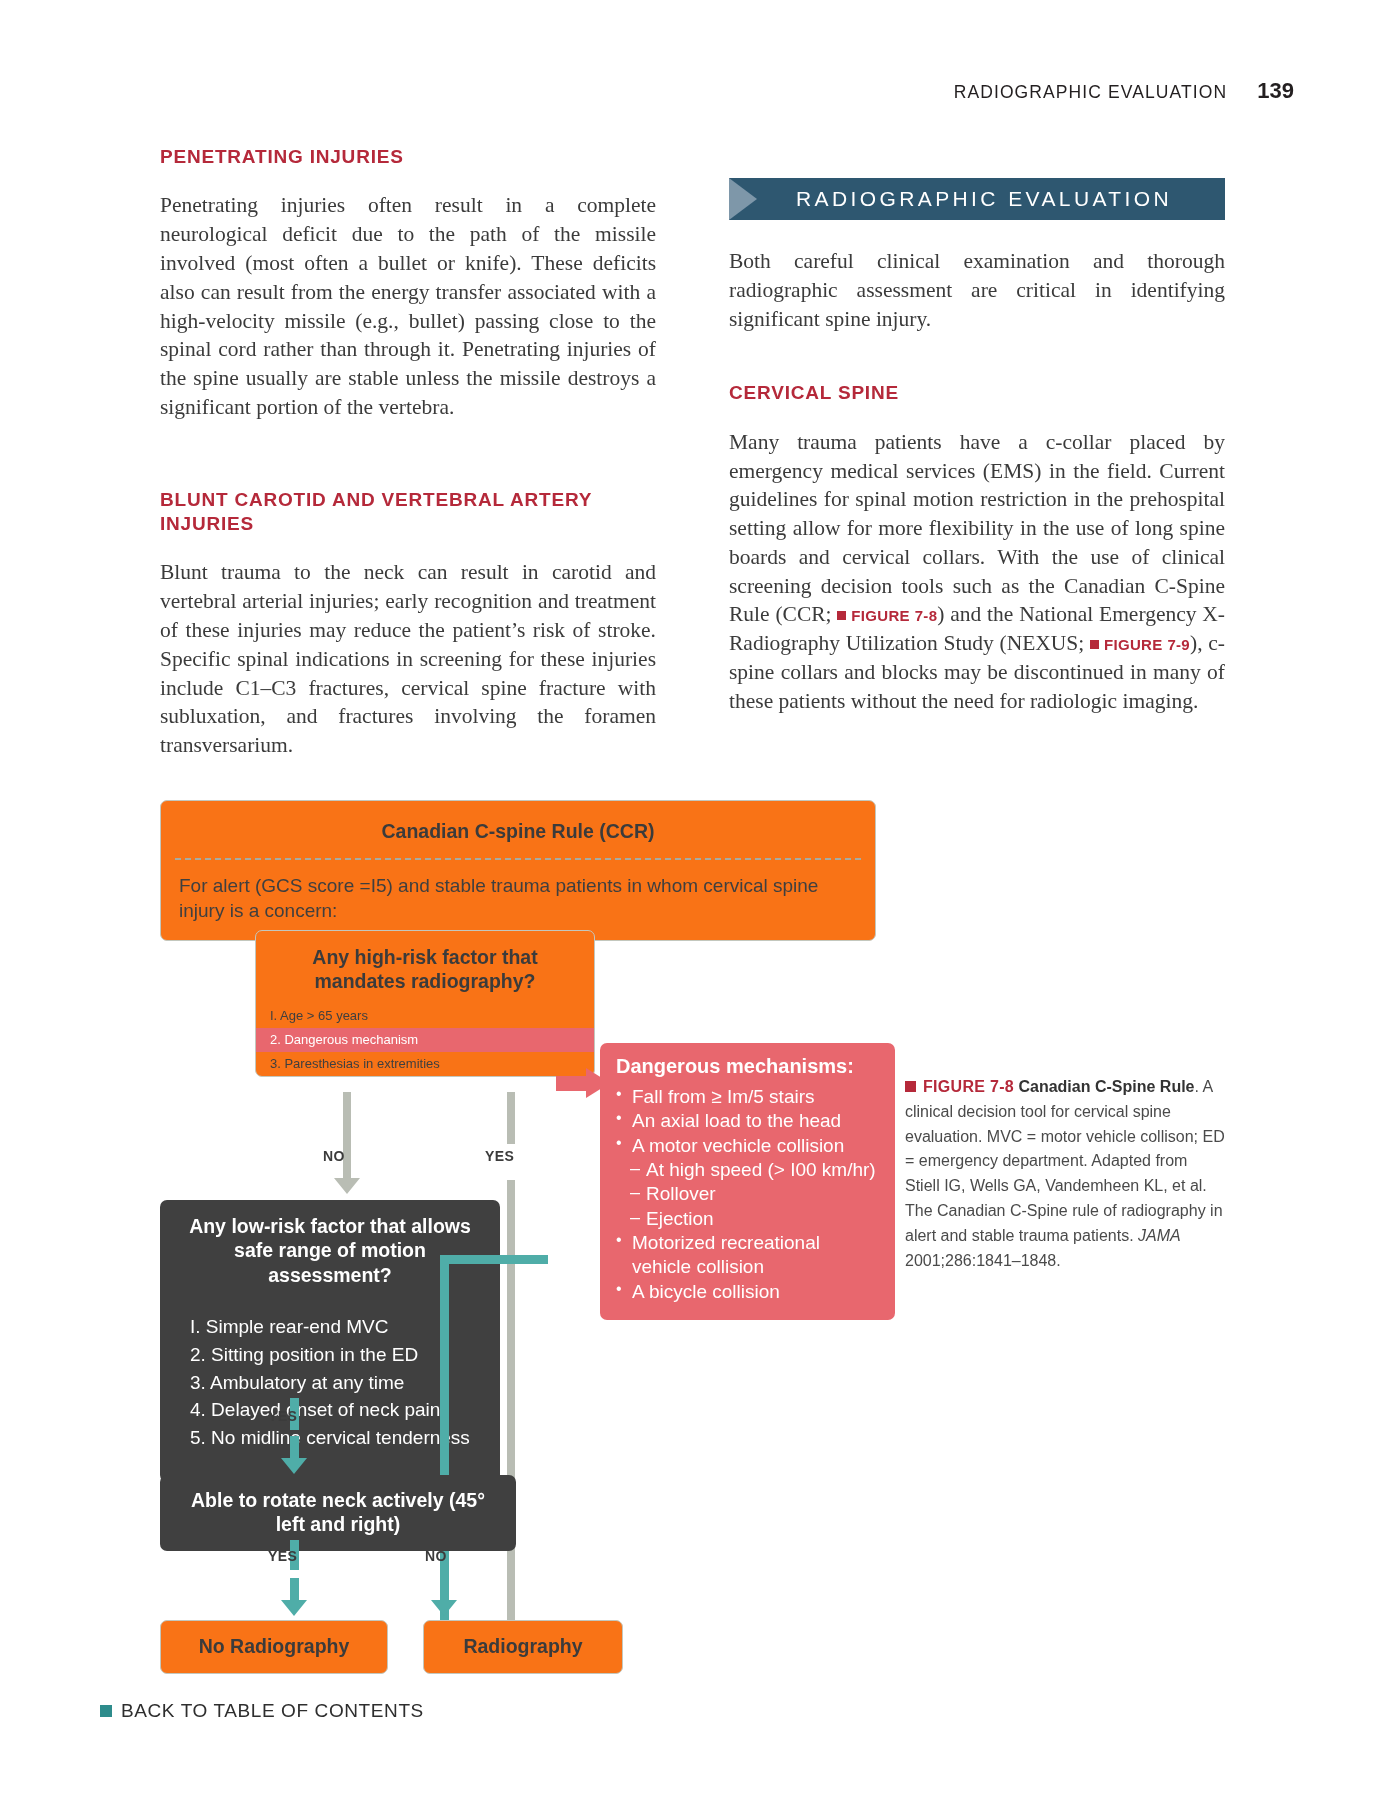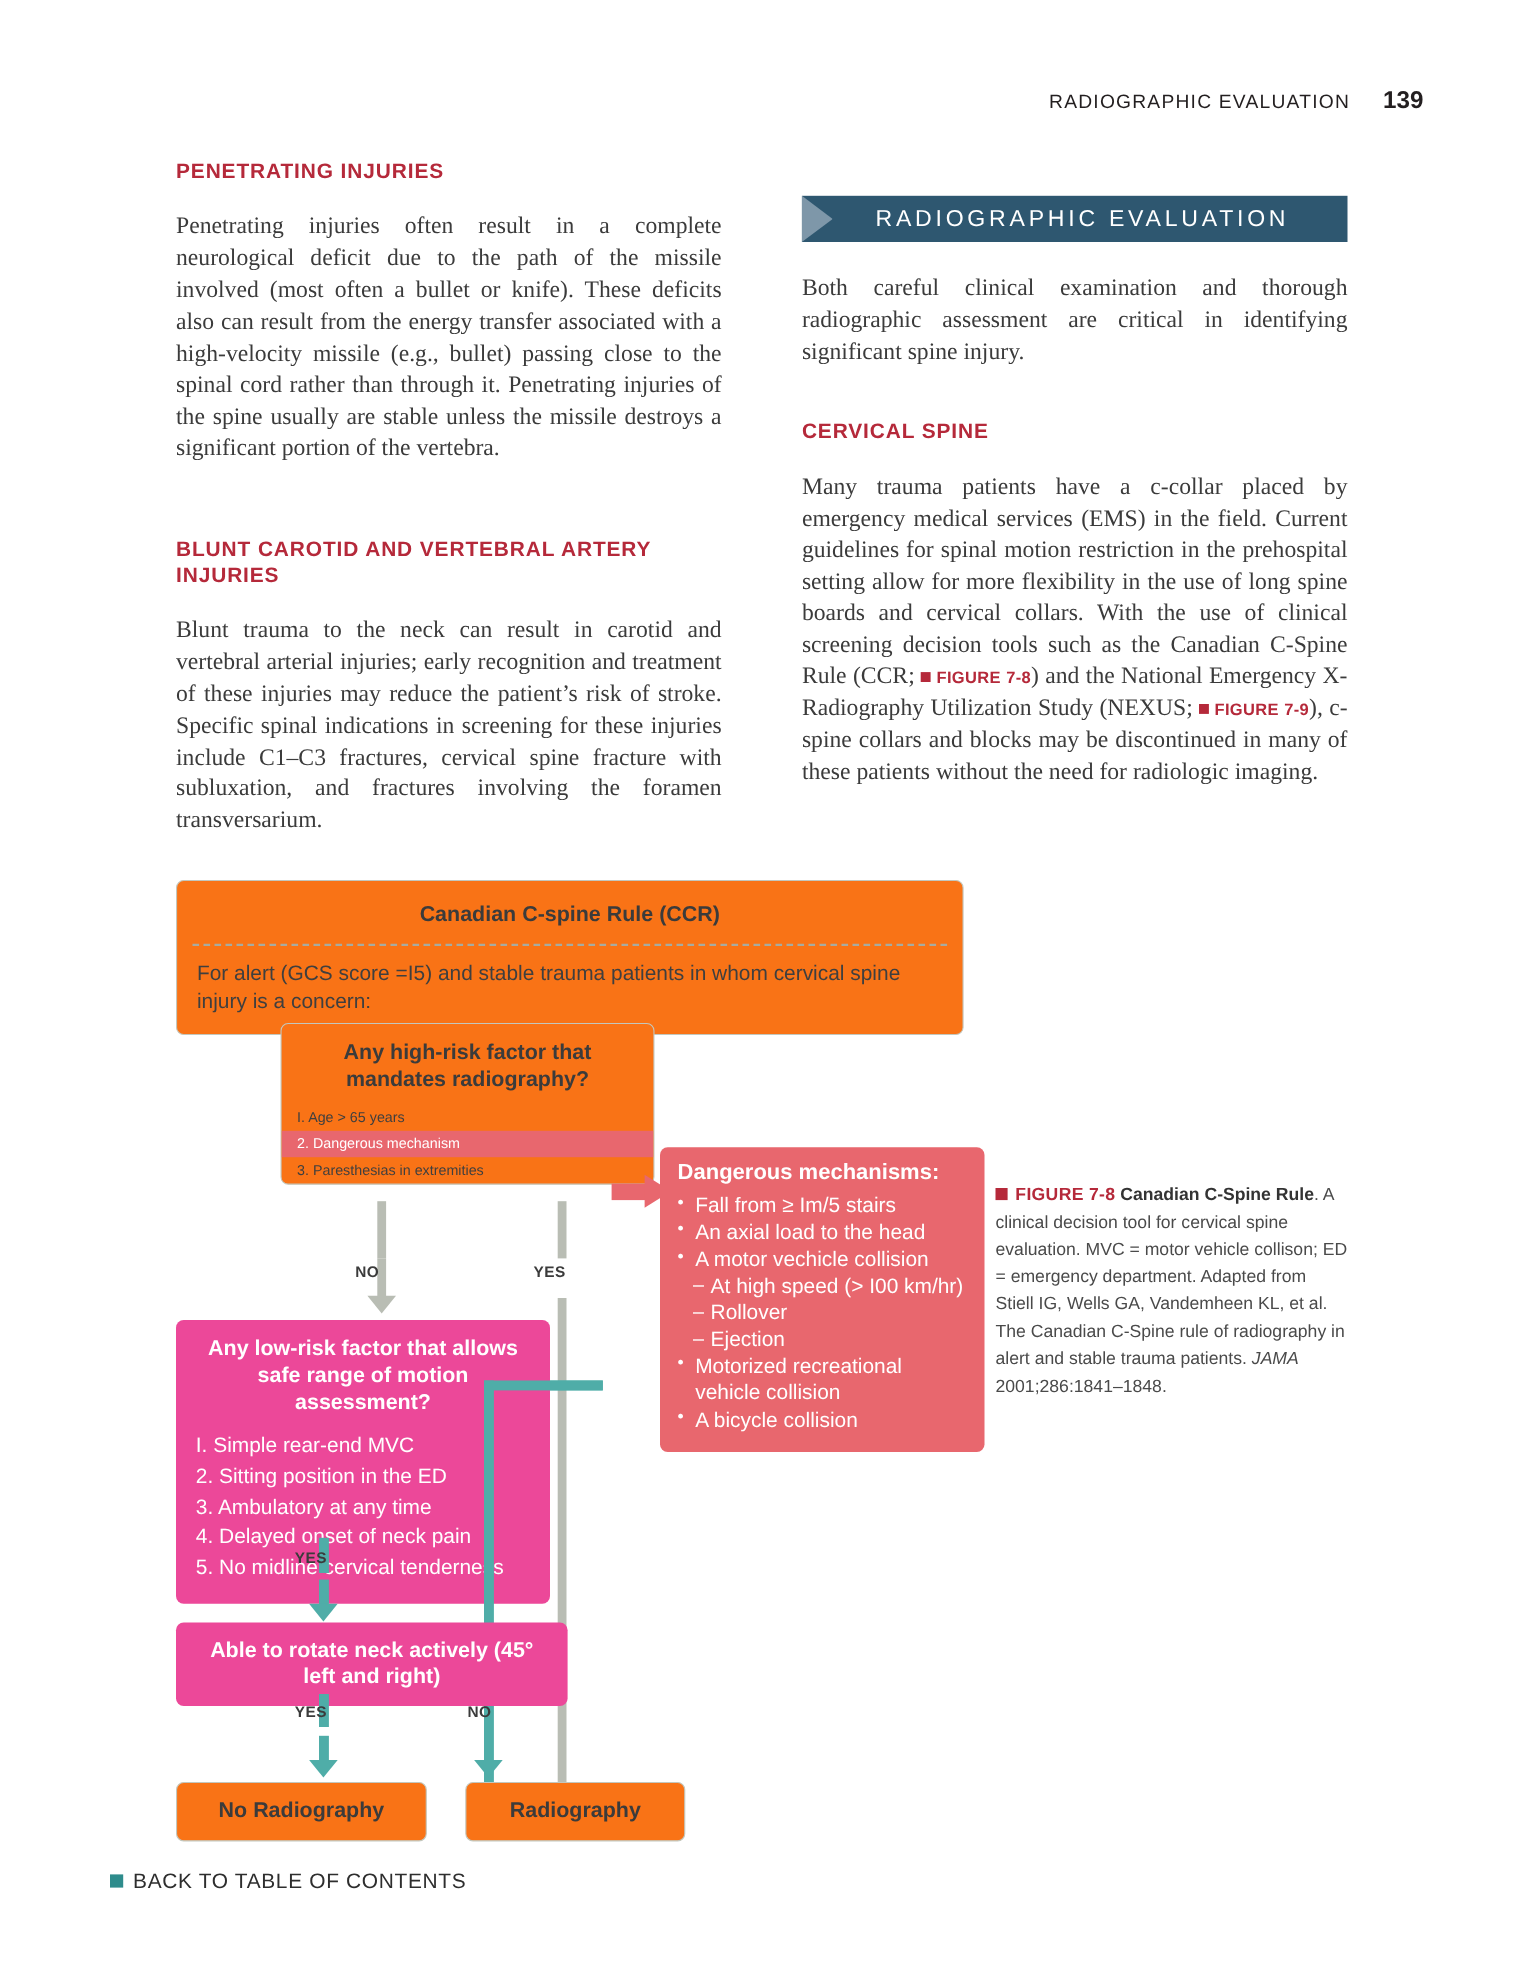--- a/index.html
+++ b/index.html
@@ -81,21 +81,21 @@
   .flow { position:absolute; left:160px; top:800px; width:740px; height:680px; }
   .fbox {
     position:absolute;
     font-family:"Liberation Sans", sans-serif;
     border-radius:7px;
   }
   .gray {
     background:#f97316; border:1px solid #c3c7bd; color:#3f3f3f;
   }
   .teal {
-    background:#ec4899; color:#ffffff;
+    background:#404040; color:#ffffff;
   }
   .red {
     background:#e8676e; color:#ffffff;
   }
 
   
   #ccr-box { left:0; top:0; width:716px; padding:0; }
   #ccr-box .ttl {
     text-align:center; font-weight:bold; font-size:19.5px;
     padding:19px 10px 15px 10px; color:#3b3b3b;
@@ -120,21 +120,21 @@
   #hr-box li.hl {
     background:#e8676e; color:#ffffff;
   }
 
   
   #lr-box { left:0; top:400px; width:340px; overflow:hidden; }
   #lr-box .hd {
     text-align:center; font-weight:bold; font-size:19.5px;
     line-height:1.25; padding:14px 16px 10px 16px;
   }
-  #lr-box ol { list-style:none; margin:4px; padding:0 0 14px 0; }
+  #lr-box ol { list-style:none; margin:16px; padding:0 0 14px 0; }
   #lr-box li { font-size:19px; padding:2px 12px 2px 14px; line-height:1.25; }
 
   
   #rot-box { left:0; top:675px; width:356px; }
   #rot-box .hd {
     text-align:center; font-weight:bold; font-size:19.5px;
     line-height:1.25; padding:13px 14px 14px 14px;
   }
 
   

